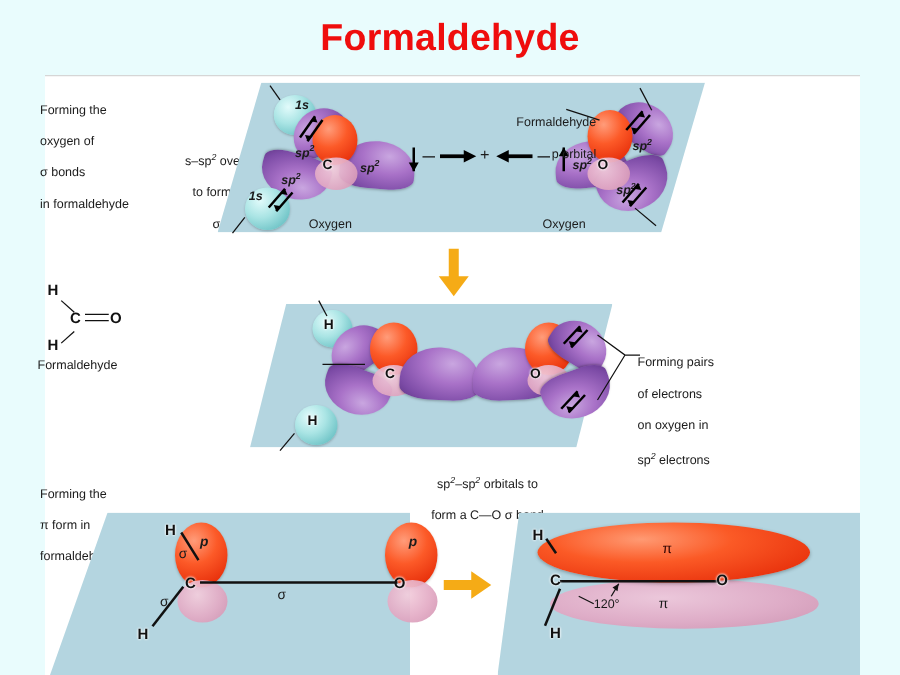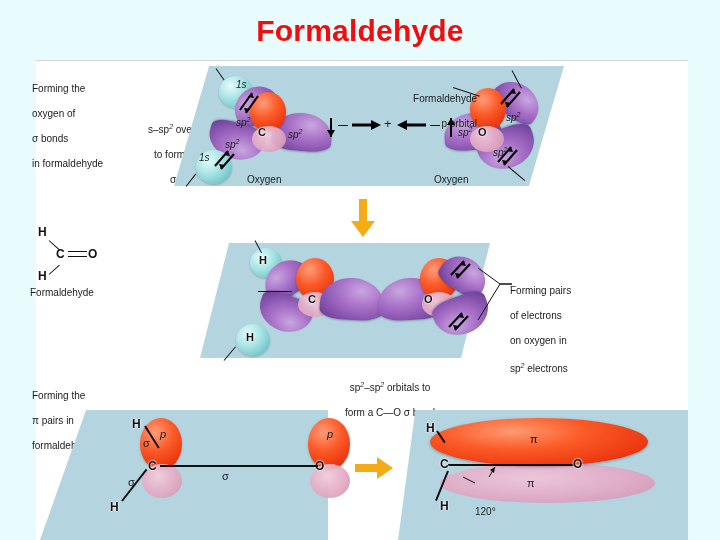--- a/index.html
+++ b/index.html
@@ -12,21 +12,21 @@
   .page-title{
     position:absolute;left:0;top:14px;width:720px;text-align:center;
     font-size:30px;font-weight:bold;color:#ef0d0d;letter-spacing:.2px;
   }
   .content-sheet{
     position:absolute;left:36px;top:60px;width:652px;height:482px;
     background:#ffffff;border-top:1px solid #d6d6d6;
   }
   
   .lbl{position:absolute;color:#1b1b1b;font-size:10px;line-height:12.5px;white-space:pre-line;}
-  .lbl.it{font-style:italic;}
+  .lbl.it{font-style:italic;font-weight:bold;}
   .sup{font-size:7px;vertical-align:super;font-style:italic;}
   
   .plane{position:absolute;background:#b4d5e0;}
   .plane.top{
     left:174px;top:66px;width:390px;height:120px;
     clip-path:polygon(9% 0%,100% 0%,91% 100%,0% 100%);
   }
   .plane.mid{
     left:200px;top:243px;width:290px;height:115px;
     clip-path:polygon(10% 0%,100% 0%,90% 100%,0% 100%);
@@ -242,21 +242,21 @@
   <path d="M2,6 L24,22 L36,22 L24,22 L2,58" fill="none" stroke="#111" stroke-width="1"></path>
 </svg>
 
 <div class="lbl" style="left:320px;top:366px;width:140px;text-align:center;">
   <span class="it">sp</span><span class="sup">2</span><span class="it">–sp</span><span class="sup">2</span><span> orbitals to</span><br>
   <span>form a C—O σ bond</span>
 </div>
 
 <div class="lbl" style="left:32px;top:377px;width:100px;">
   <span>Forming the</span><br>
-  <span>π pairs in</span><br>
+  <span>π form in</span><br>
   <span>formaldehyde</span>
 </div>
 
 <div class="plane bl"></div>
 
 <div class="lobe pred" style="left:140px;top:418px;width:42px;height:52px;"></div>
 <div class="lobe ppink" style="left:142px;top:464px;width:40px;height:34px;"></div>
 <div class="lobe pred" style="left:308px;top:418px;width:42px;height:52px;"></div>
 <div class="lobe ppink" style="left:310px;top:464px;width:40px;height:34px;"></div>
 
@@ -290,18 +290,18 @@
 <div class="bond" style="left:448px;top:464px;width:126px;z-index:3;"></div>
 <div class="atom" style="left:440px;top:457px;font-size:12px;z-index:4;">C</div>
 <div class="atom" style="left:573px;top:457px;font-size:12px;z-index:4;">O</div>
 <div class="atom" style="left:426px;top:421px;font-size:12px;z-index:4;">H</div>
 <div class="atom" style="left:440px;top:499px;font-size:12px;z-index:4;">H</div>
 <div class="bond" style="left:437px;top:430px;width:14px;transform:rotate(56deg);z-index:4;"></div>
 <div class="bond" style="left:448px;top:470px;width:32px;transform:rotate(112deg);z-index:4;"></div>
 
 <div class="lbl" style="left:530px;top:433px;font-size:11px;z-index:5;color:#2a0000;">π</div>
 <div class="lbl" style="left:527px;top:477px;font-size:11px;z-index:5;">π</div>
-<div class="lbl" style="left:475px;top:478px;font-size:10px;z-index:5;margin-top:28px;">120°</div>
+<div class="lbl" style="left:475px;top:478px;font-size:10px;z-index:5;">120°</div>
 <svg class="earrow" style="left:455px;top:465px;z-index:5;" width="48" height="22">
   <path d="M40,2 L34,12" stroke="#111" stroke-width="1" fill="none"></path>
   <polygon points="40,2 35,5 39,8" fill="#111"></polygon>
   <path d="M20,18 L8,12" stroke="#111" stroke-width="1" fill="none"></path>
 </svg>
 
 </body></html>

